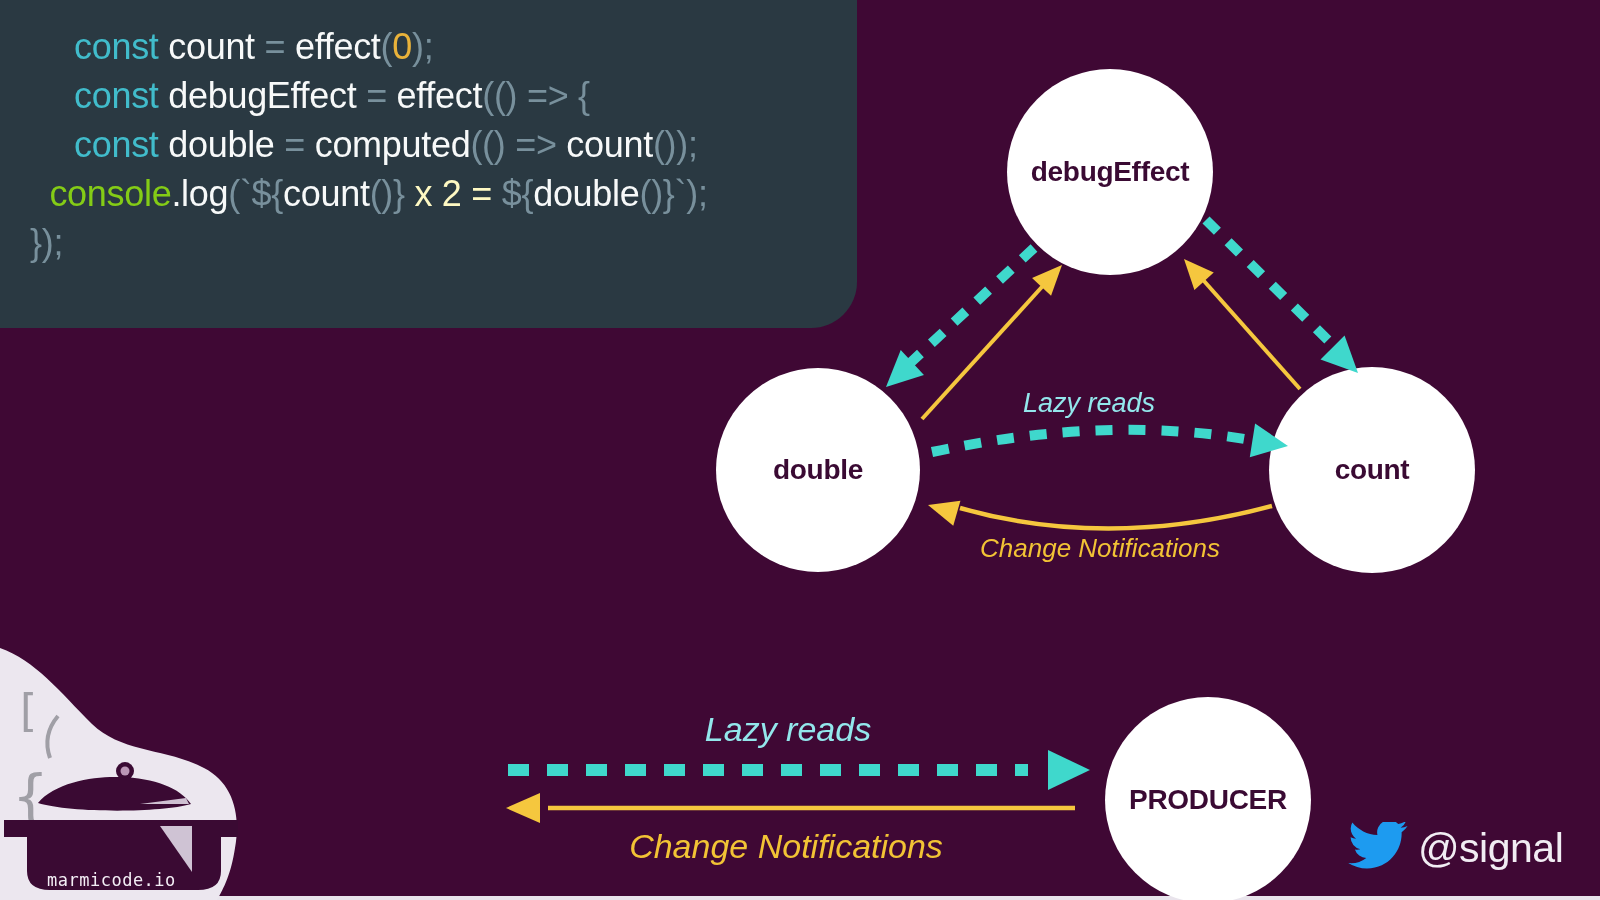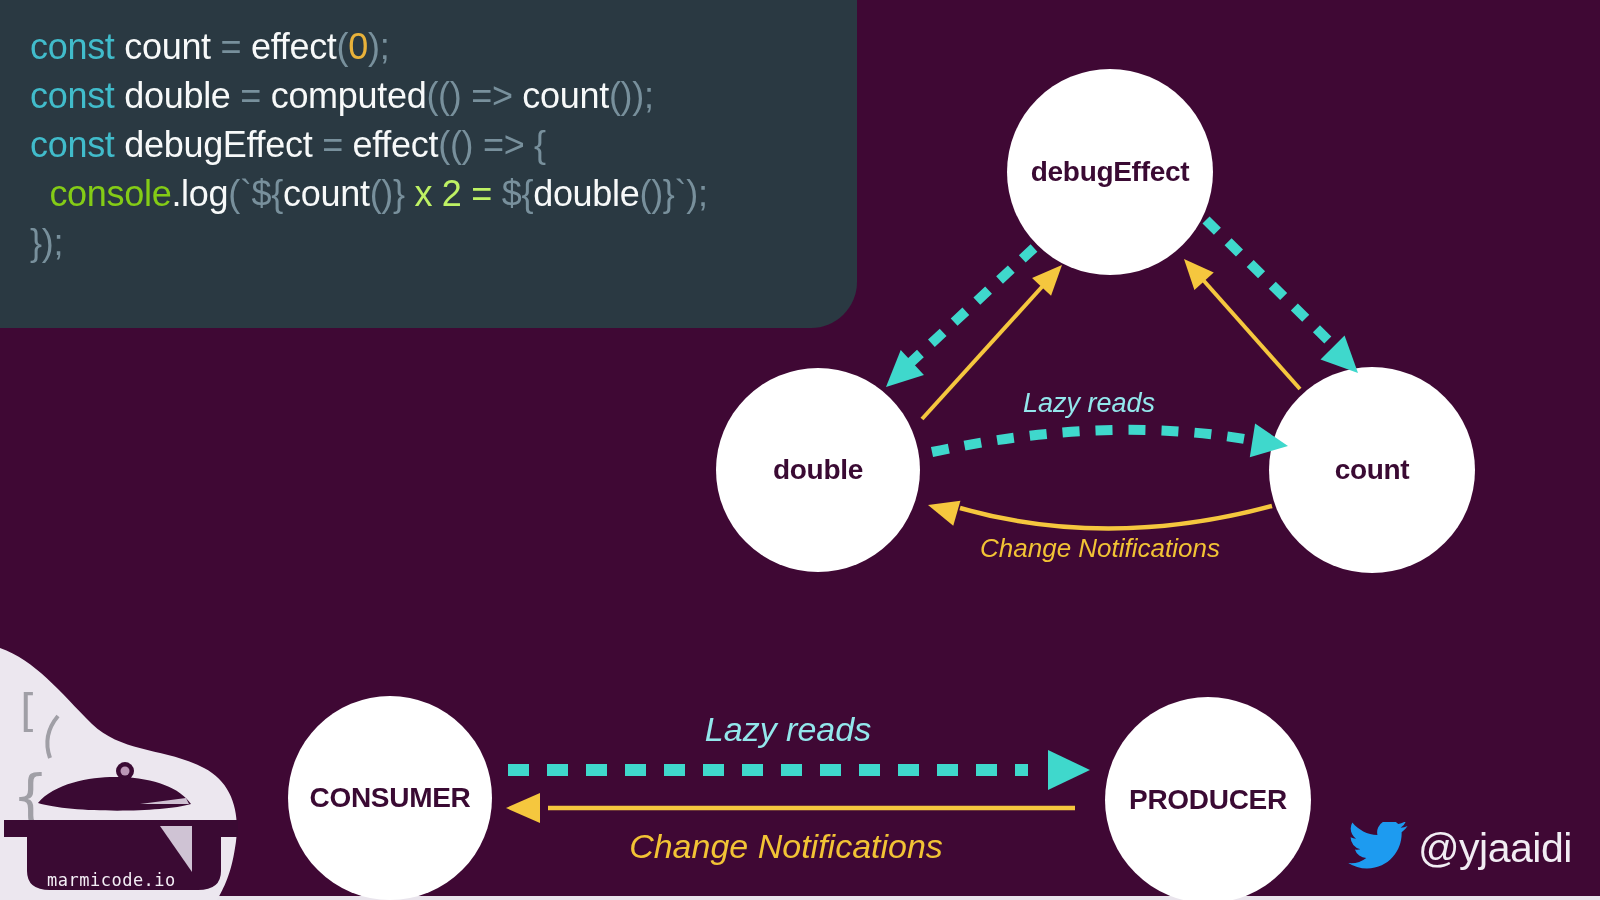--- a/index.html
+++ b/index.html
@@ -3,26 +3,26 @@
 <meta charset="utf-8">
 <style>
   html,body{margin:0;padding:0;background:#3f0834;}
   #slide{position:relative;width:1600px;height:900px;background:#3f0834;overflow:hidden;
          font-family:"Liberation Sans",sans-serif;}
 
   
   #code-panel{position:absolute;left:0;top:0;width:857px;height:328px;background:#2a3942;
               border-radius:0 0 46px 0;box-sizing:border-box;padding:22px 14px 0 30px;}
   .cl{white-space:pre;font-size:36px;line-height:49px;letter-spacing:-0.3px;font-weight:400;}
-  .tk-k{color:#41bccb;}
+  .tk-k{color:#41bccb;margin-left:44px;}
   .tk-p{color:#f7f9f9;}
   .tk-o{color:#78909c;}
   .tk-n{color:#e9b23a;}
   .tk-c{color:#84cc16;}
-  .tk-g{color:#bef264;}
+  .tk-g{color:#fef9c3;}
 
   
   .node{position:absolute;background:#ffffff;border-radius:50%;display:flex;
         align-items:center;justify-content:center;z-index:2;}
   .node span{color:#3a0a33;font-weight:700;font-size:28px;letter-spacing:-0.3px;}
 
   
   #edges{position:absolute;left:0;top:0;z-index:3;pointer-events:none;}
 
   
@@ -44,37 +44,34 @@
   #twitter{position:absolute;left:1348px;top:822px;display:flex;align-items:center;gap:10px;z-index:6;}
   #twitter span{color:#f1edf3;font-size:41px;letter-spacing:-0.5px;}
 </style>
 </head>
 <body>
 
 <div id="slide">
 
   <div id="code-panel">
       <div class="cl"><span class="tk-k">const</span><span class="tk-p"> count </span><span class="tk-o">= </span><span class="tk-p">effect</span><span class="tk-o">(</span><span class="tk-n">0</span><span class="tk-o">);</span></div>
+      <div class="cl"><span class="tk-k">const</span><span class="tk-p"> debugEffect </span><span class="tk-o">= </span><span class="tk-p">effect</span><span class="tk-o">(() =&gt; {</span></div>
       <div class="cl"><span class="tk-k">const</span><span class="tk-p"> double </span><span class="tk-o">= </span><span class="tk-p">computed</span><span class="tk-o">(() =&gt; </span><span class="tk-p">count</span><span class="tk-o">());</span></div>
-      <div class="cl"><span class="tk-k">const</span><span class="tk-p"> debugEffect </span><span class="tk-o">= </span><span class="tk-p">effect</span><span class="tk-o">(() =&gt; {</span></div>
       <div class="cl"><span class="tk-p">  </span><span class="tk-c">console</span><span class="tk-p">.log</span><span class="tk-o">(`${</span><span class="tk-p">count</span><span class="tk-o">()} </span><span class="tk-g">x 2 = </span><span class="tk-o">${</span><span class="tk-p">double</span><span class="tk-o">()}`);</span></div>
       <div class="cl"><span class="tk-o">});</span></div>
     </div>
 
   <div class="node" style="left: 1007px; top: 69px; height: 206px; width: 206px;">
       <span>debugEffect</span>
     </div>
   <div class="node" style="left: 716px; top: 368px; height: 204px; width: 204px;">
       <span>double</span>
     </div>
   <div class="node" style="left: 1269px; top: 367px; height: 206px; width: 206px;">
       <span>count</span>
-    </div>
-  <div class="node" style="left: 288px; top: 696px; height: 204px; width: 204px;">
-      <span>CONSUMER</span>
     </div>
   <div class="node" style="left: 1105px; top: 697px; height: 206px; width: 206px;">
       <span>PRODUCER</span>
     </div>
 
   <svg id="edges" width="1600" height="900" viewBox="0 0 1600 900">
       <path d="M1034 248 L908 365" stroke="#3fd8cc" stroke-width="10" fill="none" stroke-dasharray="16 15"></path>
       <polygon points="886,387 900.7347611372277,350.01504611022415 923.9227053793527,374.88107196527596" fill="#3fd8cc"></polygon>
       <path d="M922 419 L1050 278" stroke="#f5c73e" stroke-width="4" fill="none"></path>
       <polygon points="1062,265 1051.047647319174,295.8065897293876 1032.0324510770758,278.07463236776266" fill="#f5c73e"></polygon>
@@ -110,16 +107,16 @@
     <path fill="#cfc0d2" d="M140,184 L186,178 L189,184 Z"></path>
     <path fill="#3a0a33" d="M4,200 L238,200 L238,217 L221,217 L221,251 Q221,270 198,270 L50,270 Q27,270 27,251 L27,217 L4,217 Z"></path>
     <path fill="#cfc3d4" d="M160,206 L192,206 L192,252 Z"></path>
     <text class="brand" x="47" y="266">marmicode.io</text>
   </svg>
 
   <div id="twitter">
     <svg width="60" height="52" viewBox="0 0 24 21">
       <path fill="#1d9bf0" d="M23.953 1.57a10 10 0 0 1-2.825.775A4.958 4.958 0 0 0 23.291-.378c-.951.555-2.005.959-3.127 1.184A4.92 4.92 0 0 0 11.78 5.288C7.69 5.095 4.067 3.13 1.64.162a4.822 4.822 0 0 0-.666 2.475c0 1.71.87 3.213 2.188 4.096a4.904 4.904 0 0 1-2.228-.616v.06a4.923 4.923 0 0 0 3.946 4.827 4.996 4.996 0 0 1-2.212.085 4.936 4.936 0 0 0 4.604 3.417A9.867 9.867 0 0 1 1.17 16.611c-.39 0-.779-.023-1.17-.067a13.995 13.995 0 0 0 7.557 2.209c9.053 0 13.998-7.496 13.998-13.985 0-.21 0-.42-.015-.63a9.935 9.935 0 0 0 2.413-2.568z"></path>
     </svg>
-    <span>@yjaaidi</span>
+    <span>@signal</span>
   </div>
 
 </div>
 
 </body></html>

